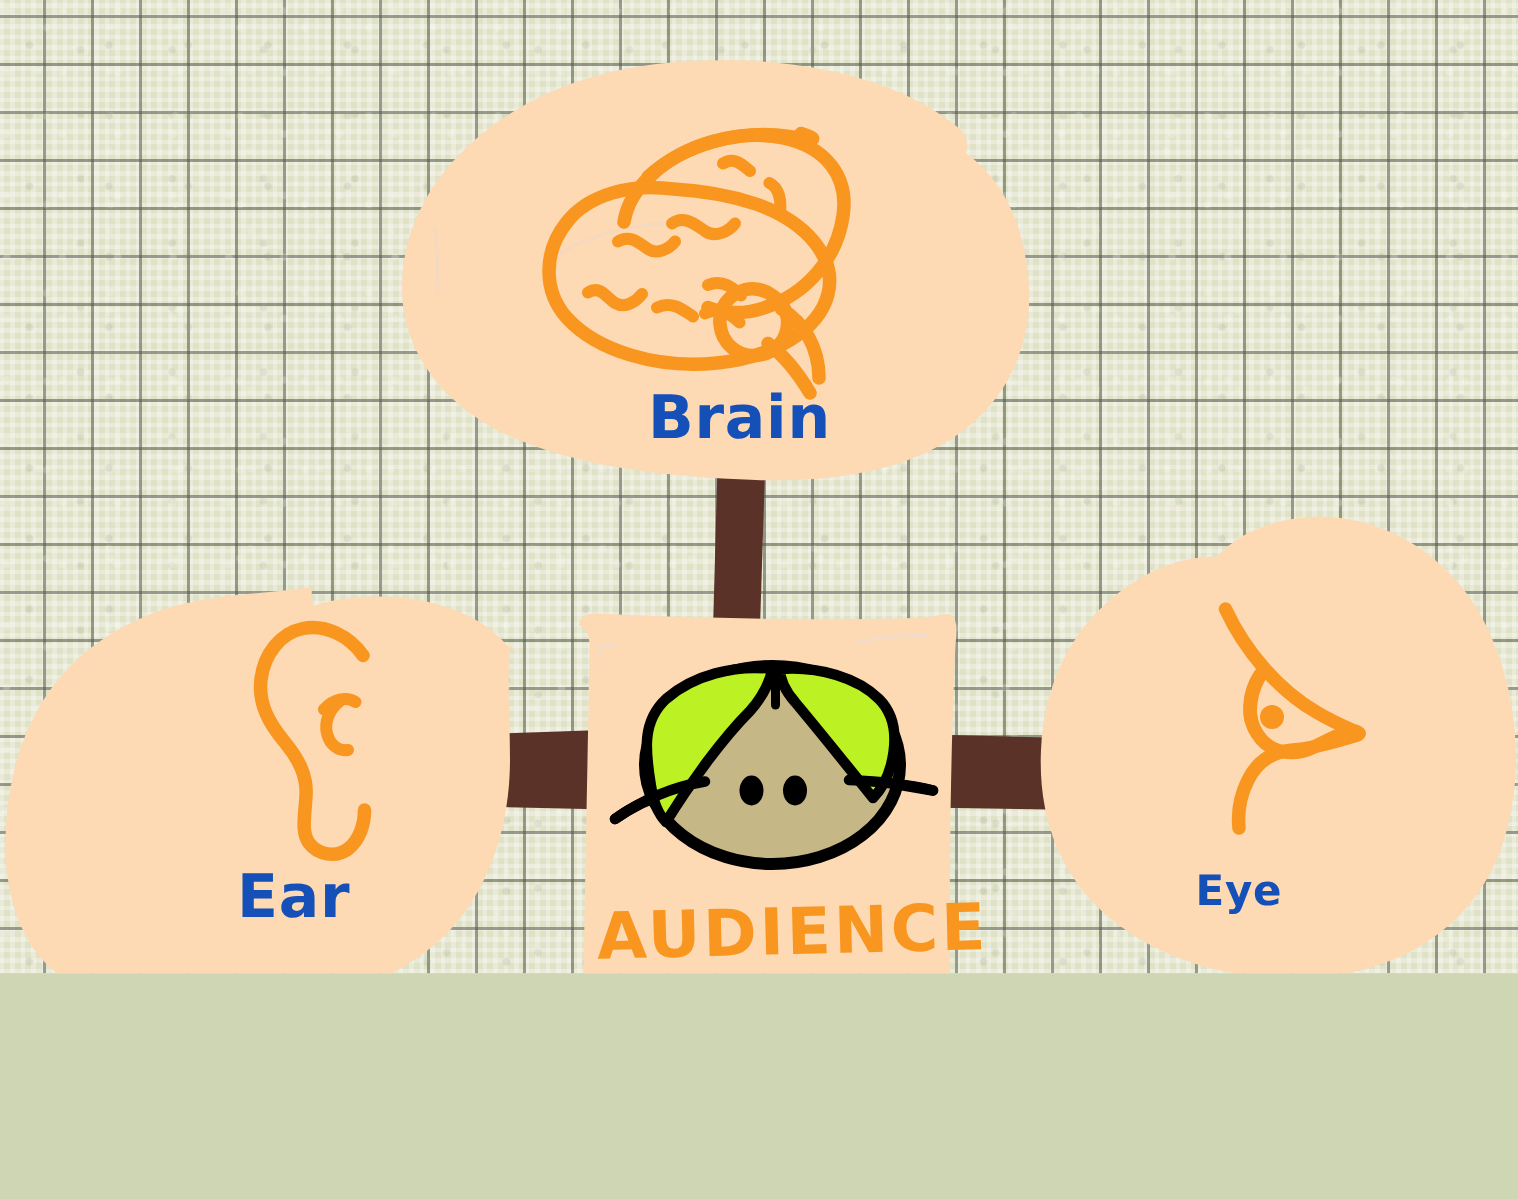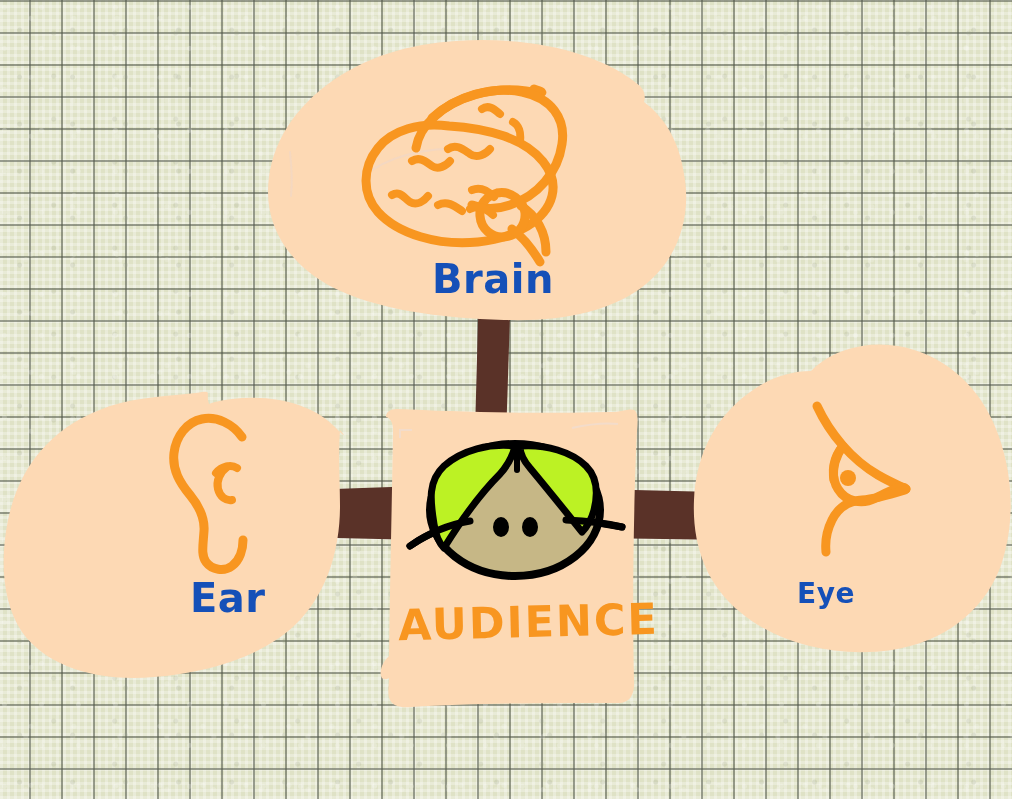--- a/index.html
+++ b/index.html
@@ -7,21 +7,21 @@
     margin: 0;
     padding: 0;
     background: #cfd6b4;
   }
   body {
     font-family: "DejaVu Sans", sans-serif;
   }
   #canvas {
     position: relative;
     width: 1012px;
-    height: 799px;
+    height: 649px;
     overflow: hidden;
     background-color: #dfe2c6;
   }
   
   #paper-grid {
     position: absolute;
     inset: 0;
     background-color: #dfe2c6;
     background-image:
       repeating-linear-gradient(
@@ -78,21 +78,21 @@
   .node-label {
     position: absolute;
     font-family: "DejaVu Sans", sans-serif;
     font-weight: 700;
     color: #1550b8;
     letter-spacing: 0.5px;
     white-space: nowrap;
     user-select: none;
   }
   #label-brain { left: 432px; top: 256px; font-size: 40px; }
-  #label-ear   { left: 158px; top: 575px; font-size: 40px; margin-left: 32px; }
+  #label-ear   { left: 158px; top: 575px; font-size: 40px; }
   #label-eye   { left: 797px; top: 577px; font-size: 28px; }
   #label-audience {
     position: absolute;
     left: 398px;
     top: 597px;
     font-family: "DejaVu Sans", sans-serif;
     font-weight: 700;
     font-size: 43px;
     font-variant: small-caps;
     text-transform: uppercase;

